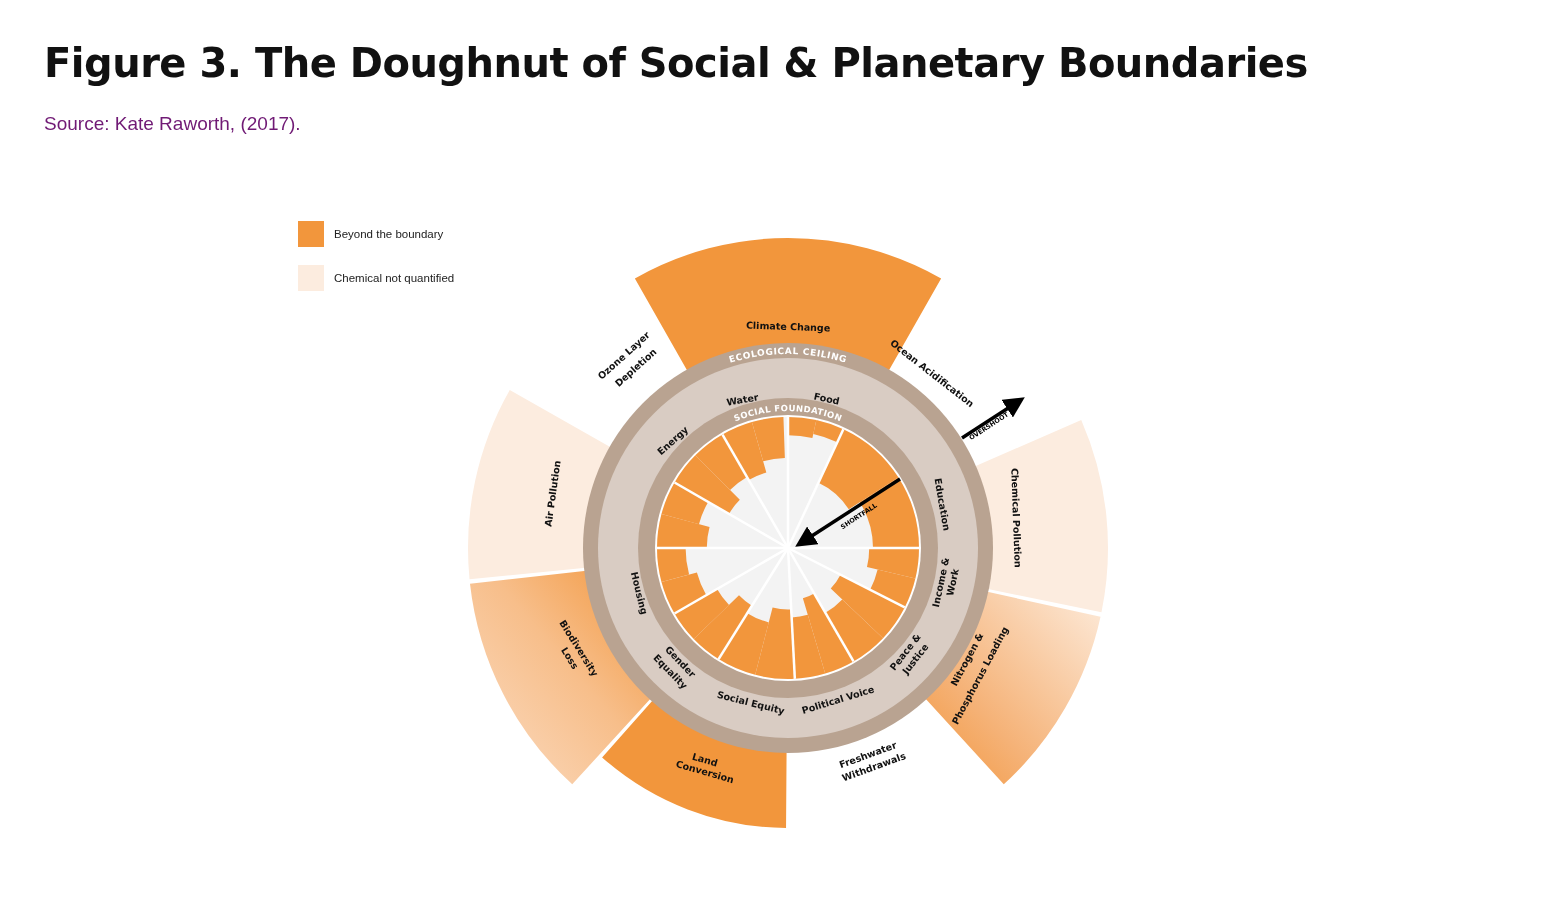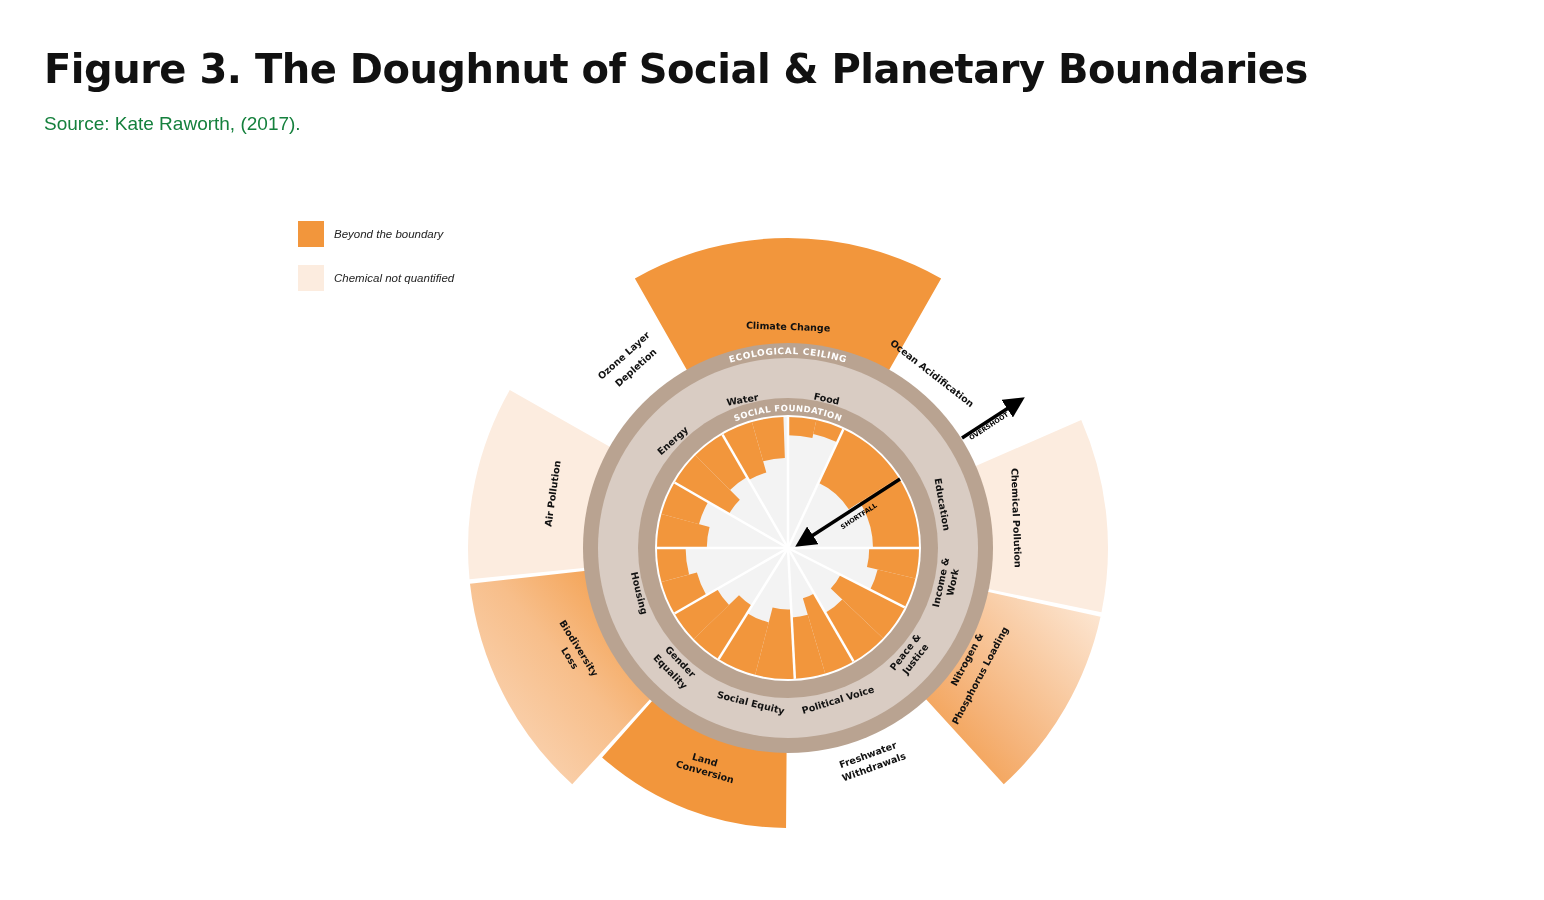--- a/index.html
+++ b/index.html
@@ -1,19 +1,19 @@
 <!DOCTYPE html>
 <html><head>
 <meta charset="utf-8">
 <style>
   html, body { margin: 0; padding: 0; background: #ffffff; }
   body { width: 1544px; height: 900px; position: relative; overflow: hidden; font-family: "DejaVu Sans", sans-serif; }
-  .title { position: absolute; left: 44px; top: 46px; font-size: 40px; font-weight: bold; color: #111; letter-spacing: -0.5px; margin: 0; }
-  .source { position: absolute; left: 44px; top: 113px; font-size: 19px; color: #15803d; font-family: "Liberation Sans", sans-serif; }
-  .legend { position: absolute; left: 298px; top: 221px; font-style: italic; }
+  .title { position: absolute; left: 44px; top: 40px; font-size: 40px; font-weight: bold; color: #111; letter-spacing: -0.5px; margin: 0; }
+  .source { position: absolute; left: 44px; top: 113px; font-size: 19px; color: #701a75; font-family: "Liberation Sans", sans-serif; }
+  .legend { position: absolute; left: 298px; top: 221px; }
   .legend-item { display: flex; align-items: center; height: 26px; margin-bottom: 18px; }
   .swatch { width: 26px; height: 26px; margin-right: 10px; }
   .legend-label { font-size: 11.5px; color: #222; font-family: "Liberation Sans", sans-serif; }
   svg#doughnut { position: absolute; left: 0; top: 0; }
   svg text { font-family: "DejaVu Sans", sans-serif; }
 </style>
 </head>
 <body>
 
 <h1 class="title">Figure 3. The Doughnut of Social &amp; Planetary Boundaries</h1>

